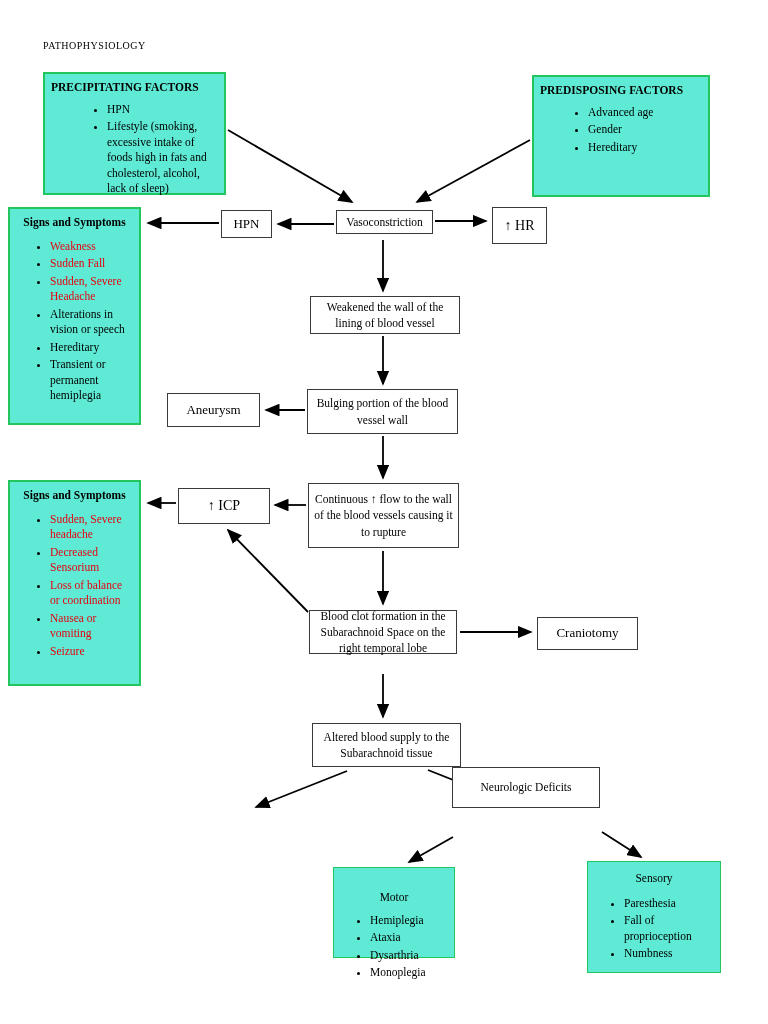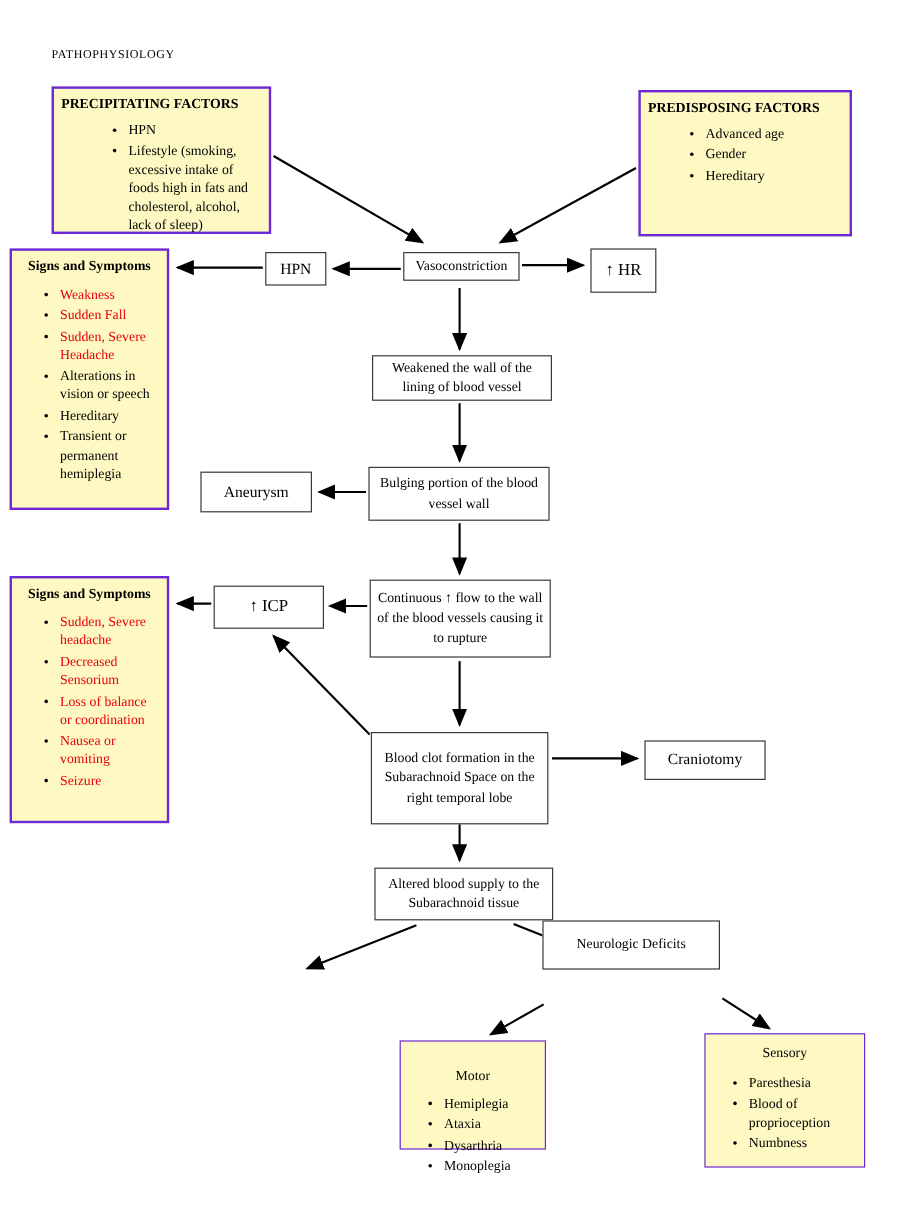--- a/index.html
+++ b/index.html
@@ -3,21 +3,21 @@
 <meta charset="utf-8">
 <style>
   html,body{margin:0;padding:0;background:#fff;}
   #page{position:relative;width:768px;height:1024px;background:#ffffff;overflow:hidden;
         font-family:"Liberation Serif", serif;color:#000;}
   #arrows{position:absolute;left:0;top:0;width:768px;height:1024px;}
   .title{position:absolute;left:43px;top:40px;font-size:10px;letter-spacing:0.5px;}
   .box{position:absolute;box-sizing:border-box;background:#fff;border:1px solid #3a3a3a;
        display:flex;align-items:center;justify-content:center;text-align:center;
        font-size:11.5px;line-height:1.4;padding:3px 4px;}
-  .panel{position:absolute;box-sizing:border-box;background:#fef9c3;border:2px solid #6d28d9;
+  .panel{position:absolute;box-sizing:border-box;background:#5eead4;border:2px solid #22c55e;
          font-size:11.5px;line-height:1.35;padding:6px 6px 4px 6px;}
   .panel .hdr{font-weight:bold;}
   .hdr-center{text-align:center;}
   .panel ul{margin:6px 0 0 0;padding:0;list-style:disc;}
   .panel li{margin:0 0 2px 0;text-align:left;}
   .panel li::marker{color:#000;}
   .red{color:var(--red,#e8000d);}
   .just{text-align:justify;text-align-last:left;}
   .node-big{font-size:13px;}
   .uparrow{font-size:14px;}
@@ -103,39 +103,39 @@
     <div class="hdr hdr-center">Signs and Symptoms</div>
     <ul style="padding-left:34px;margin-top:8px;">
       <li class="red">Sudden, Severe headache</li>
       <li class="red">Decreased Sensorium</li>
       <li class="red">Loss of balance or coordination</li>
       <li class="red">Nausea or vomiting</li>
       <li class="red">Seizure</li>
     </ul>
   </div>
 
-  <div class="box" style="left:309px;top:610px;width:148px;height:77px;">Blood clot formation in the Subarachnoid Space on the right temporal lobe</div>
+  <div class="box" style="left:309px;top:610px;width:148px;height:44px;">Blood clot formation in the Subarachnoid Space on the right temporal lobe</div>
   <div class="box node-big" style="left:537px;top:617px;width:101px;height:33px;">Craniotomy</div>
 
   <div class="box" style="left:312px;top:723px;width:149px;height:44px;">Altered blood supply to the Subarachnoid tissue</div>
 
   <div class="box" style="left:452px;top:767px;width:148px;height:41px;">Neurologic Deficits</div>
 
   <div class="panel" style="left:333px;top:867px;width:122px;height:91px;border-width:1.5px;padding-top:22px;">
     <div class="hdr-center">Motor</div>
     <ul style="padding-left:30px;margin-top:7px;">
       <li>Hemiplegia</li>
       <li>Ataxia</li>
       <li>Dysarthria</li>
       <li>Monoplegia</li>
     </ul>
   </div>
 
   <div class="panel" style="left:587px;top:861px;width:134px;height:112px;border-width:1.5px;padding-top:9px;">
     <div class="hdr-center">Sensory</div>
     <ul style="padding-left:30px;margin-top:9px;">
       <li>Paresthesia</li>
-      <li class="just">Blood of proprioception</li>
+      <li class="just">Fall of proprioception</li>
       <li>Numbness</li>
     </ul>
   </div>
 
 </div>
 
 </body></html>

